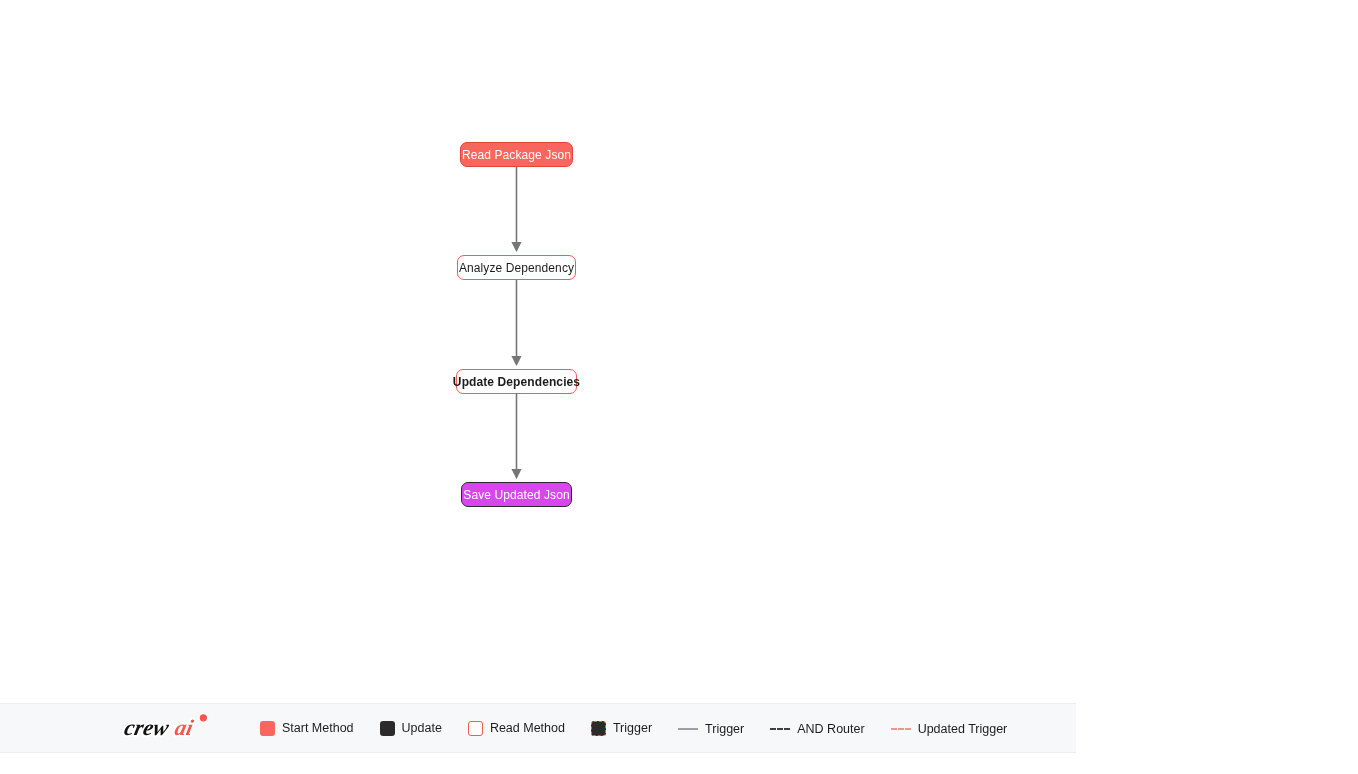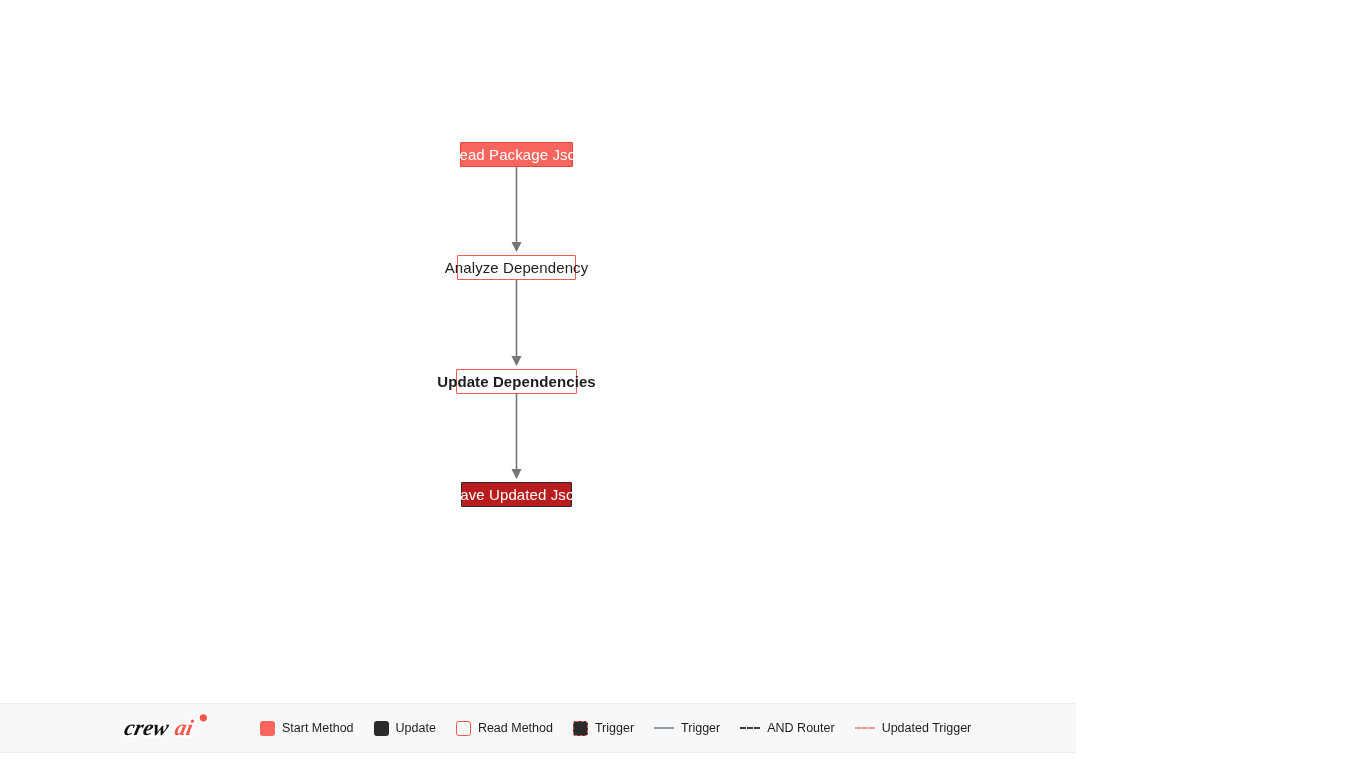--- a/index.html
+++ b/index.html
@@ -32,22 +32,22 @@
     width: 1358px;
     height: 703px;
     pointer-events: none;
   }
 
   .node {
     position: absolute;
     display: flex;
     align-items: center;
     justify-content: center;
-    border-radius: 1px;
-    font-size: 15px;
+    border-radius: 7px;
+    font-size: 12px;
     letter-spacing: 0.1px;
     white-space: nowrap;
     padding: 0 9px;
     line-height: 1;
   }
 
   
   .node.start {
     background: #f8665d;
     border: 1.6px solid #e0453c;
@@ -56,21 +56,21 @@
 
   
   .node.crew {
     background: #ffffff;
     border: 1.8px solid #f05b52;
     color: #1d1d1f;
   }
 
   
   .node.method {
-    background: #b91c1c;
+    background: #d946ef;
     border: 1.6px solid #2b2b2b;
     color: #ffffff;
   }
 
   
   #legend {
     position: absolute;
     left: 0;
     top: 703px;
     width: 1076px;
@@ -86,22 +86,22 @@
   #logo {
     width: 112px;
     height: 34px;
     margin-right: 18px;
     flex: none;
     display: block;
   }
 
   .legend-items {
     display: flex;
-    align-items: flex-start;
-    gap: 2px;
+    align-items: flex-end;
+    gap: 8px;
     padding-left: 18px;
   }
 
   .legend-item {
     display: flex;
     align-items: center;
     margin-right: 18px;
     white-space: nowrap;
   }
 

